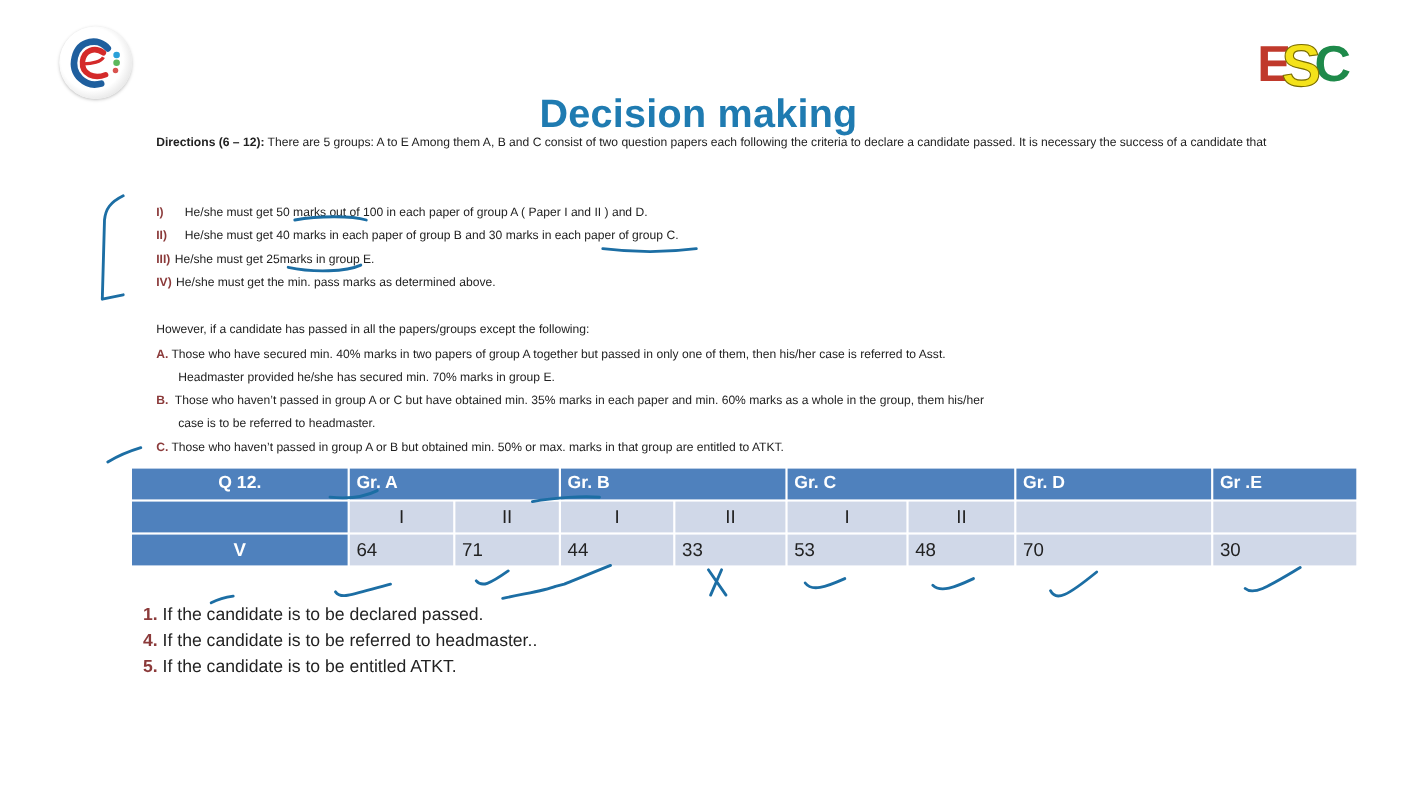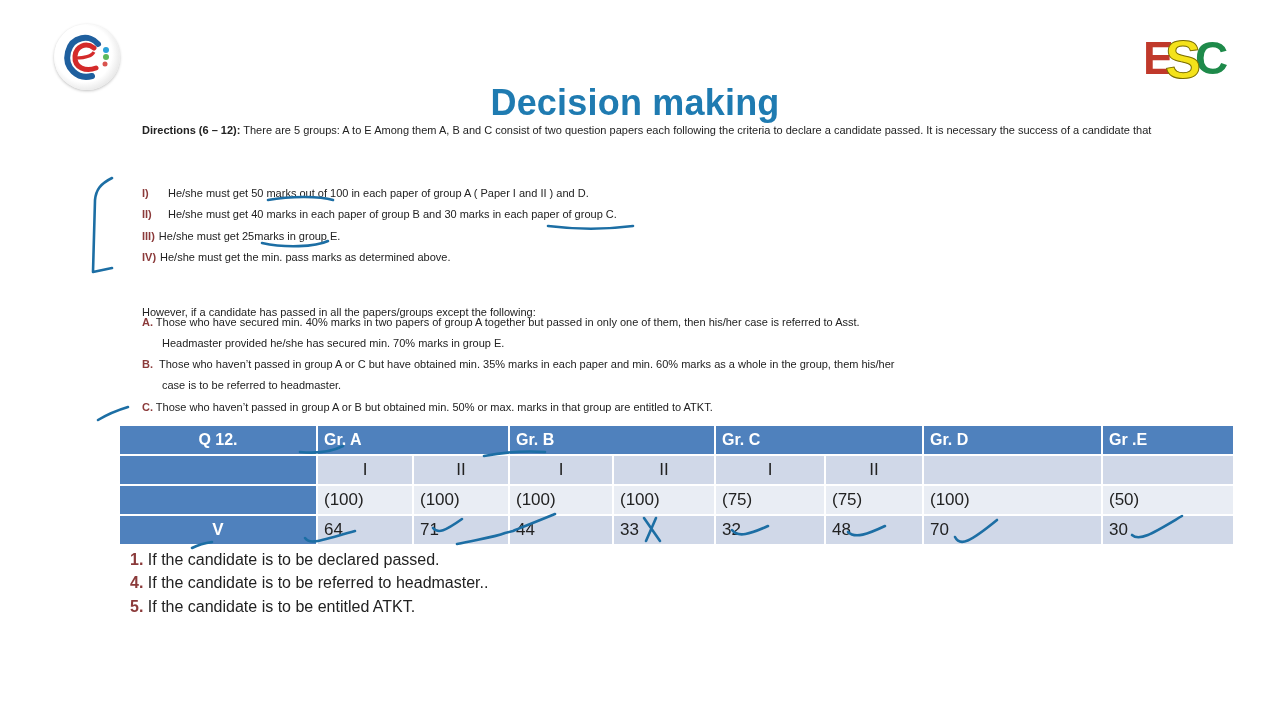--- a/index.html
+++ b/index.html
@@ -70,21 +70,21 @@
 <div class="text cond" style="top:204px;">
   <span class="lbl" style="width:26px">II)</span><span>He/she must get 40 marks in each paper of group B and 30 marks in each paper of group C.</span>
 </div>
 <div class="text cond" style="top:226px;text-align:center;">
   <span class="lbl" style="margin-right:4px">III)</span><span>He/she must get 25marks in group E.</span>
 </div>
 <div class="text cond" style="top:247px;">
   <span class="lbl" style="margin-right:4px">IV)</span><span>He/she must get the min. pass marks as determined above.</span>
 </div>
 
-<div class="text" style="left:120px; top:302px;text-align:right;">However, if a candidate has passed in all the papers/groups except the following:</div>
+<div class="text" style="left:120px; top:290px;text-align:right;">However, if a candidate has passed in all the papers/groups except the following:</div>
 <div class="text" style="left:120px; top:312px;">
   <span class="lbl">A.</span> <span>Those who have secured min. 40% marks in two papers of group A together but passed in only one of them, then his/her case is referred to Asst.</span>
 </div>
 <div class="text" style="left:140px; top:333px;">Headmaster provided he/she has secured min. 70% marks in group E.</div>
 <div class="text" style="left:120px; top:354px;">
   <span class="lbl">B.</span>&nbsp; <span>Those who haven’t passed in group A or C but have obtained min. 35% marks in each paper and min. 60% marks as a whole in the group, them his/her</span>
 </div>
 <div class="text" style="left:140px; top:375px;">case is to be referred to headmaster.</div>
 <div class="text" style="left:120px; top:397px;">
   <span class="lbl">C.</span> <span>Those who haven’t passed in group A or B but obtained min. 50% or max. marks in that group are entitled to ATKT.</span>
@@ -104,38 +104,27 @@
     <td class="rowhead"></td>
     <td class="center" style="width:94px">I</td>
     <td class="center" style="width:94px">II</td>
     <td class="center" style="width:102px">I</td>
     <td class="center" style="width:100px">II</td>
     <td class="center" style="width:108px">I</td>
     <td class="center" style="width:96px">II</td>
     <td style="width:177px"></td>
     <td style="width:130px"></td>
   </tr>
-  <tr class="r-alt2">
-    <td class="rowhead"></td>
-    <td>(100)</td>
-    <td>(100)</td>
-    <td>(100)</td>
-    <td>(100)</td>
-    <td>(75)</td>
-    <td>(75)</td>
-    <td>(100)</td>
-    <td>(50)</td>
-  </tr>
   <tr class="r-alt1">
     <td class="rowhead">V</td>
     <td>64</td>
     <td>71</td>
     <td>44</td>
     <td>33</td>
-    <td>32</td>
+    <td>53</td>
     <td>48</td>
     <td>70</td>
     <td>30</td>
   </tr>
 </tbody>
   </table>
 
 <div class="answers">
   <div><span class="lbl">1.</span> <span>If the candidate is to be declared passed.</span></div>
   <div><span class="lbl">4.</span> <span>If the candidate is to be referred to headmaster..</span></div>

